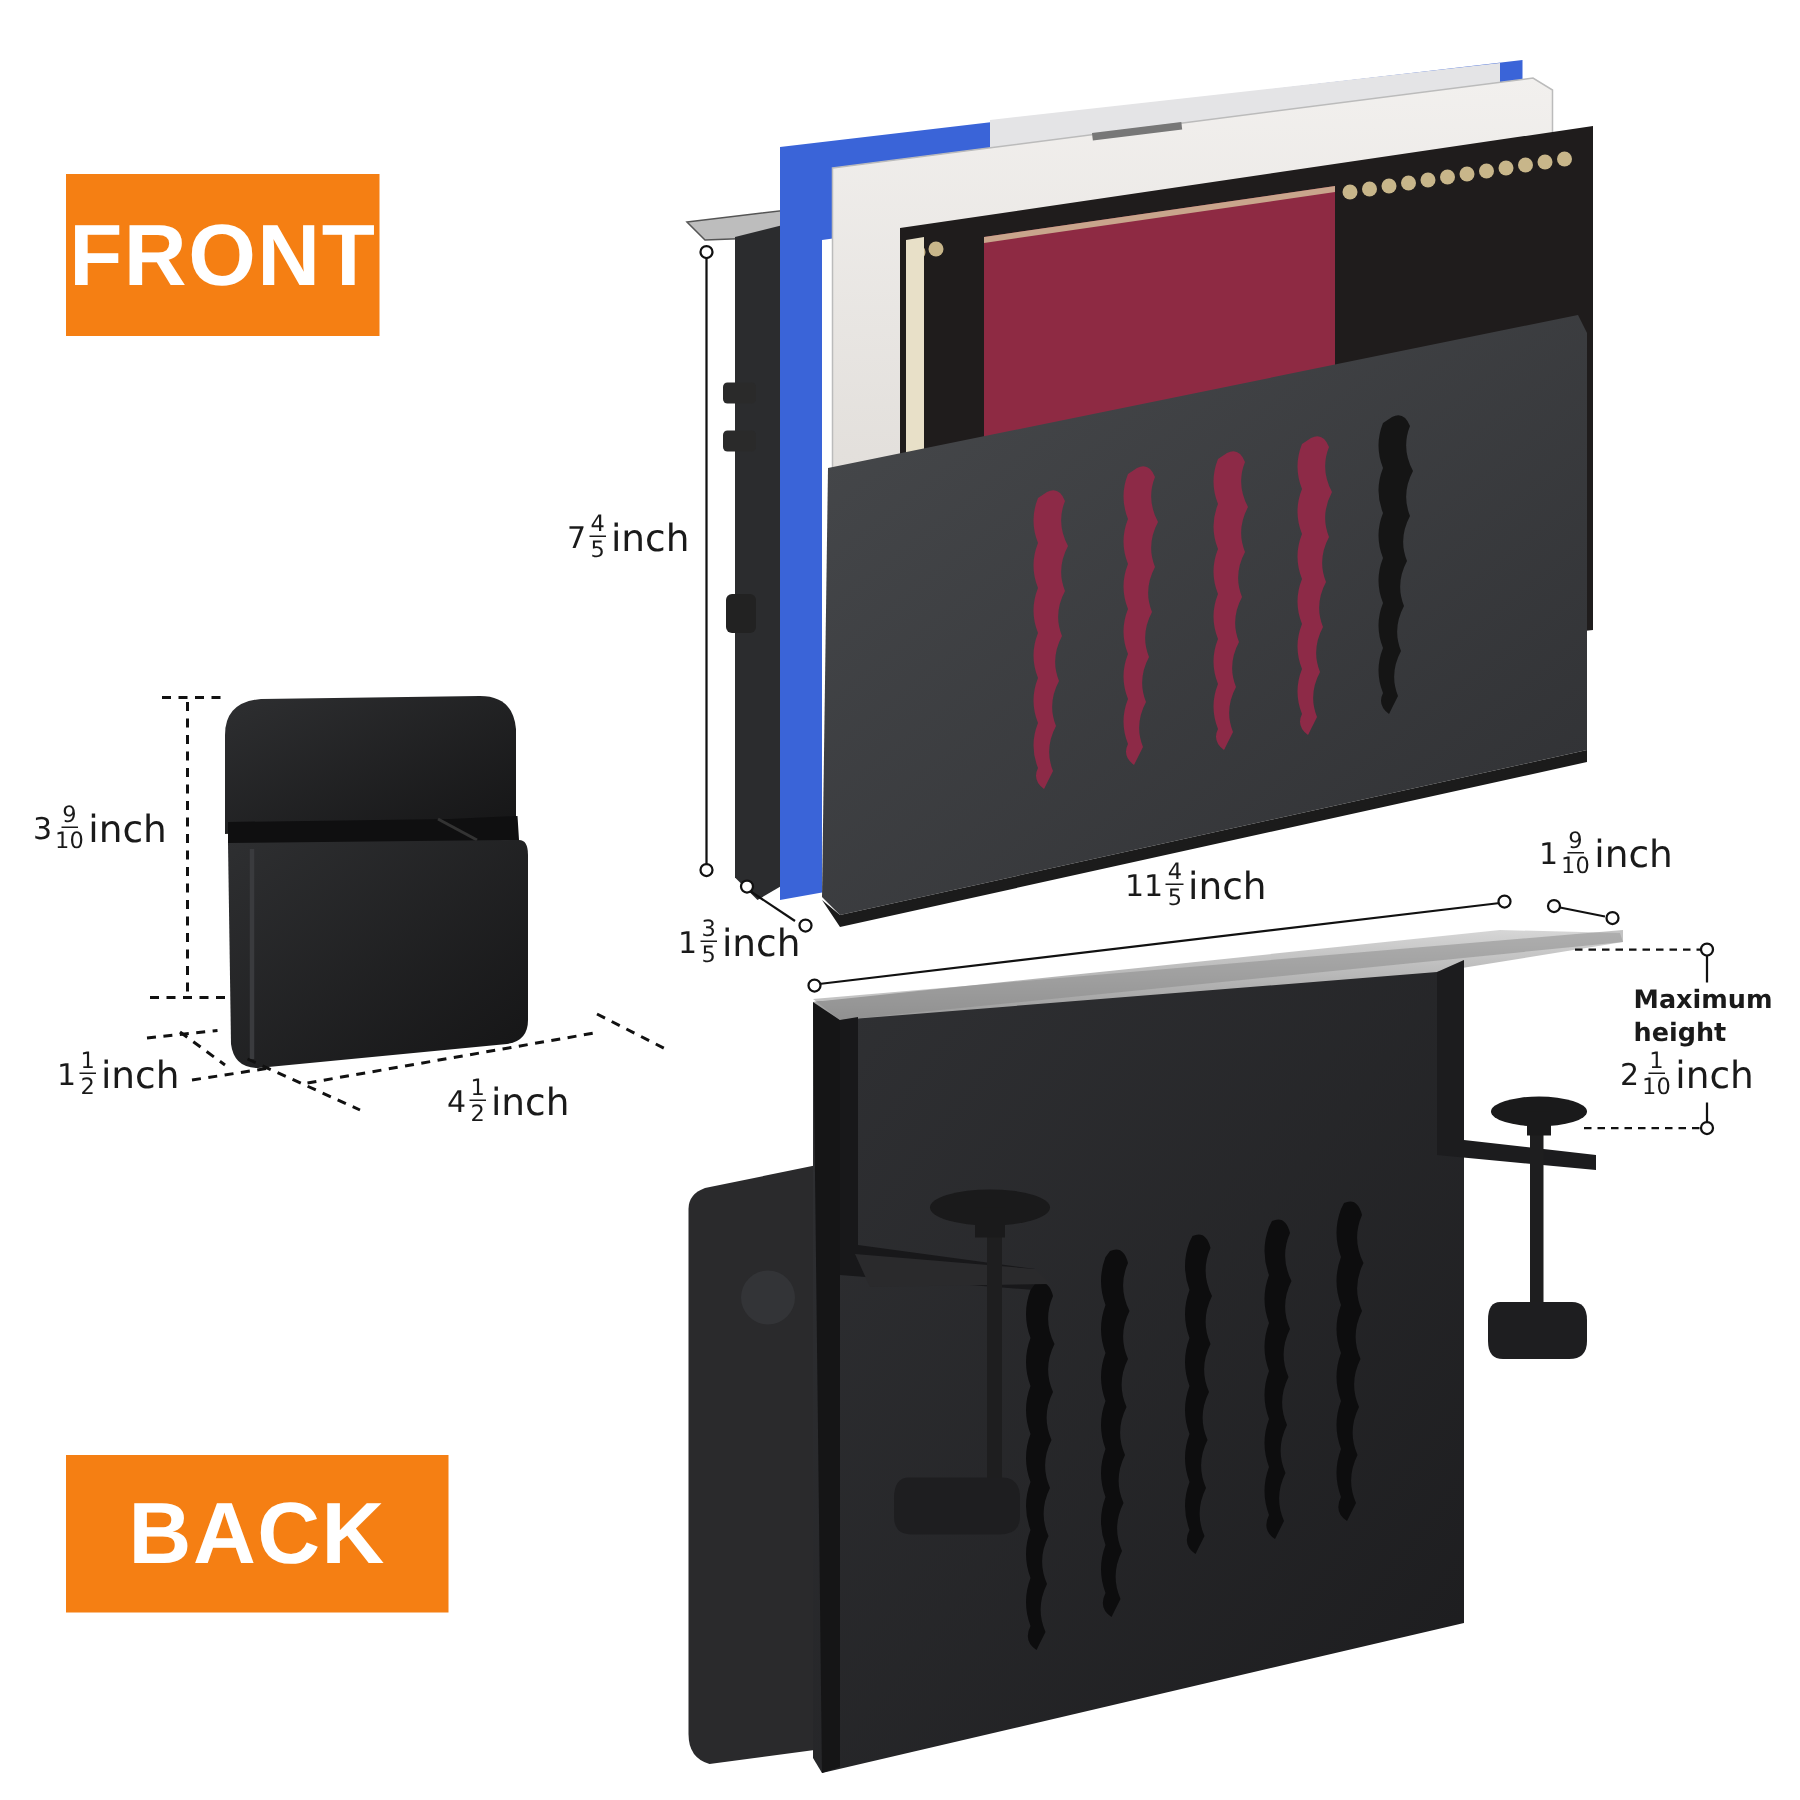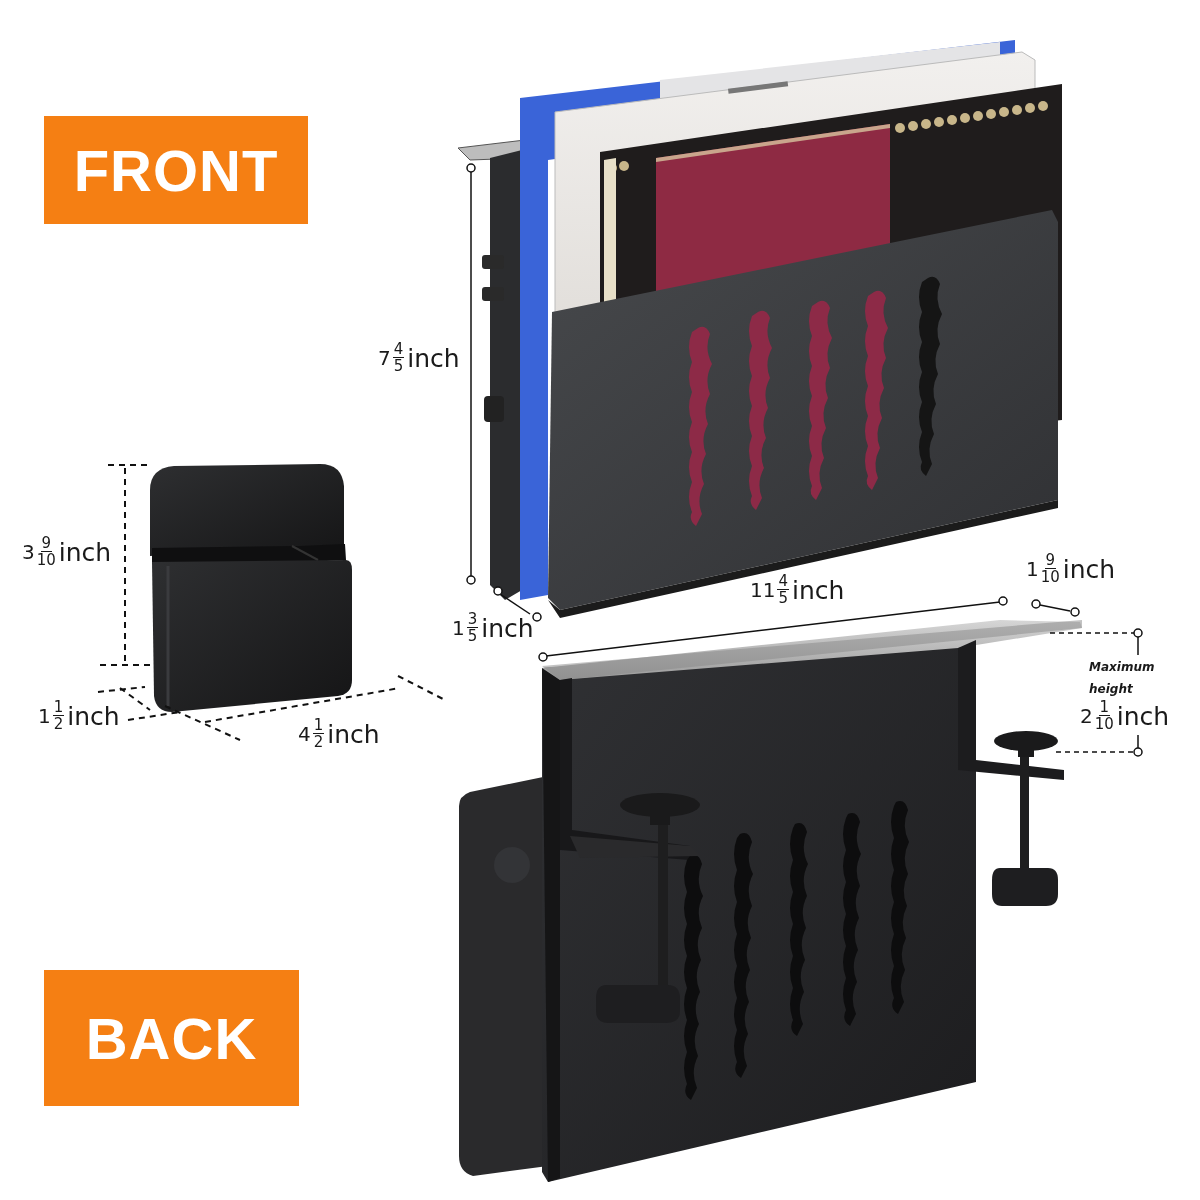--- a/index.html
+++ b/index.html
@@ -7,37 +7,37 @@
       width: 1200px; height: 1200px; position: relative; overflow: hidden;
       background: #ffffff;
       font-family: "Liberation Sans", sans-serif;
     }
     .badge {
       position: absolute; background: #f57f13; color: #ffffff;
       font-family: "Liberation Sans", sans-serif; font-weight: bold;
       display: flex; align-items: center; justify-content: center;
       letter-spacing: 1px;
     }
-    #badge-front { left: 44px; top: 116px; width: 264px; height: 108px; font-size: 58px; }
-    #badge-back  { left: 44px; top: 970px; width: 255px; height: 136px; font-size: 58px; }
+    #badge-front { left: 44px; top: 116px; width: 209px; height: 108px; font-size: 58px; }
+    #badge-back  { left: 44px; top: 970px; width: 255px; height: 105px; font-size: 58px; }
 
     .dim {
       position: absolute; color: #1a1a1a;
       font-family: "DejaVu Sans", sans-serif; font-size: 19px;
       display: flex; align-items: center; white-space: nowrap;
     }
     .dim .whole { font-size: 20px; margin-right: 2px; }
     .frac { display: inline-flex; flex-direction: column; align-items: center; margin-right: 3px; line-height: 1; }
     .frac .num { font-size: 15px; padding: 0 1px; border-bottom: 1.5px solid #1a1a1a; }
     .frac .den { font-size: 15px; padding-top: 1px; }
     .dim .unit { font-size: 25px; }
 
     .maxlabel {
       position: absolute; font-family: "DejaVu Sans", sans-serif; font-weight: bold;
-      font-size: 12px; color: #1a1a1a; line-height: 22px; font-style: italic;
+      font-size: 17px; color: #1a1a1a; line-height: 22px;
     }
     svg.art { position: absolute; left: 0; top: 0; }
   </style>
 </head>
 <body>
 
 <svg class="art" width="1200" height="1200" viewBox="0 0 1200 1200">
   <defs>
     <linearGradient id="gMetal" x1="0" y1="0" x2="1" y2="1">
       <stop offset="0" stop-color="#47494c"></stop>

